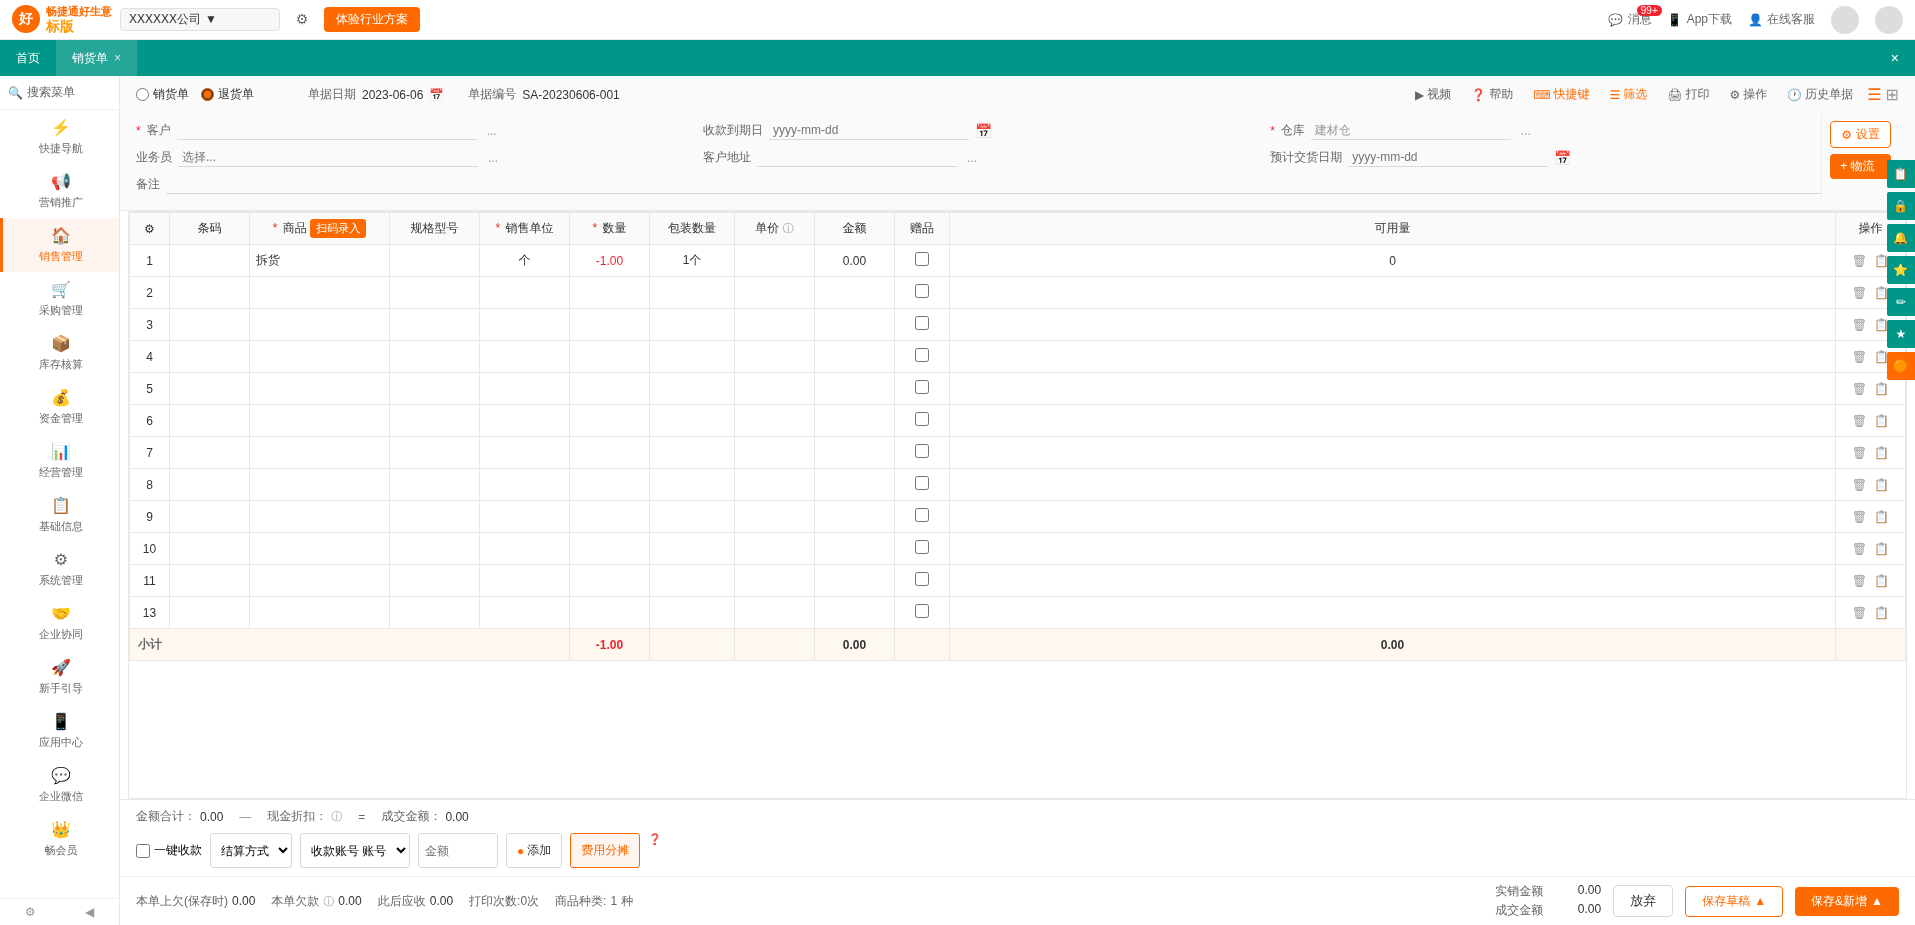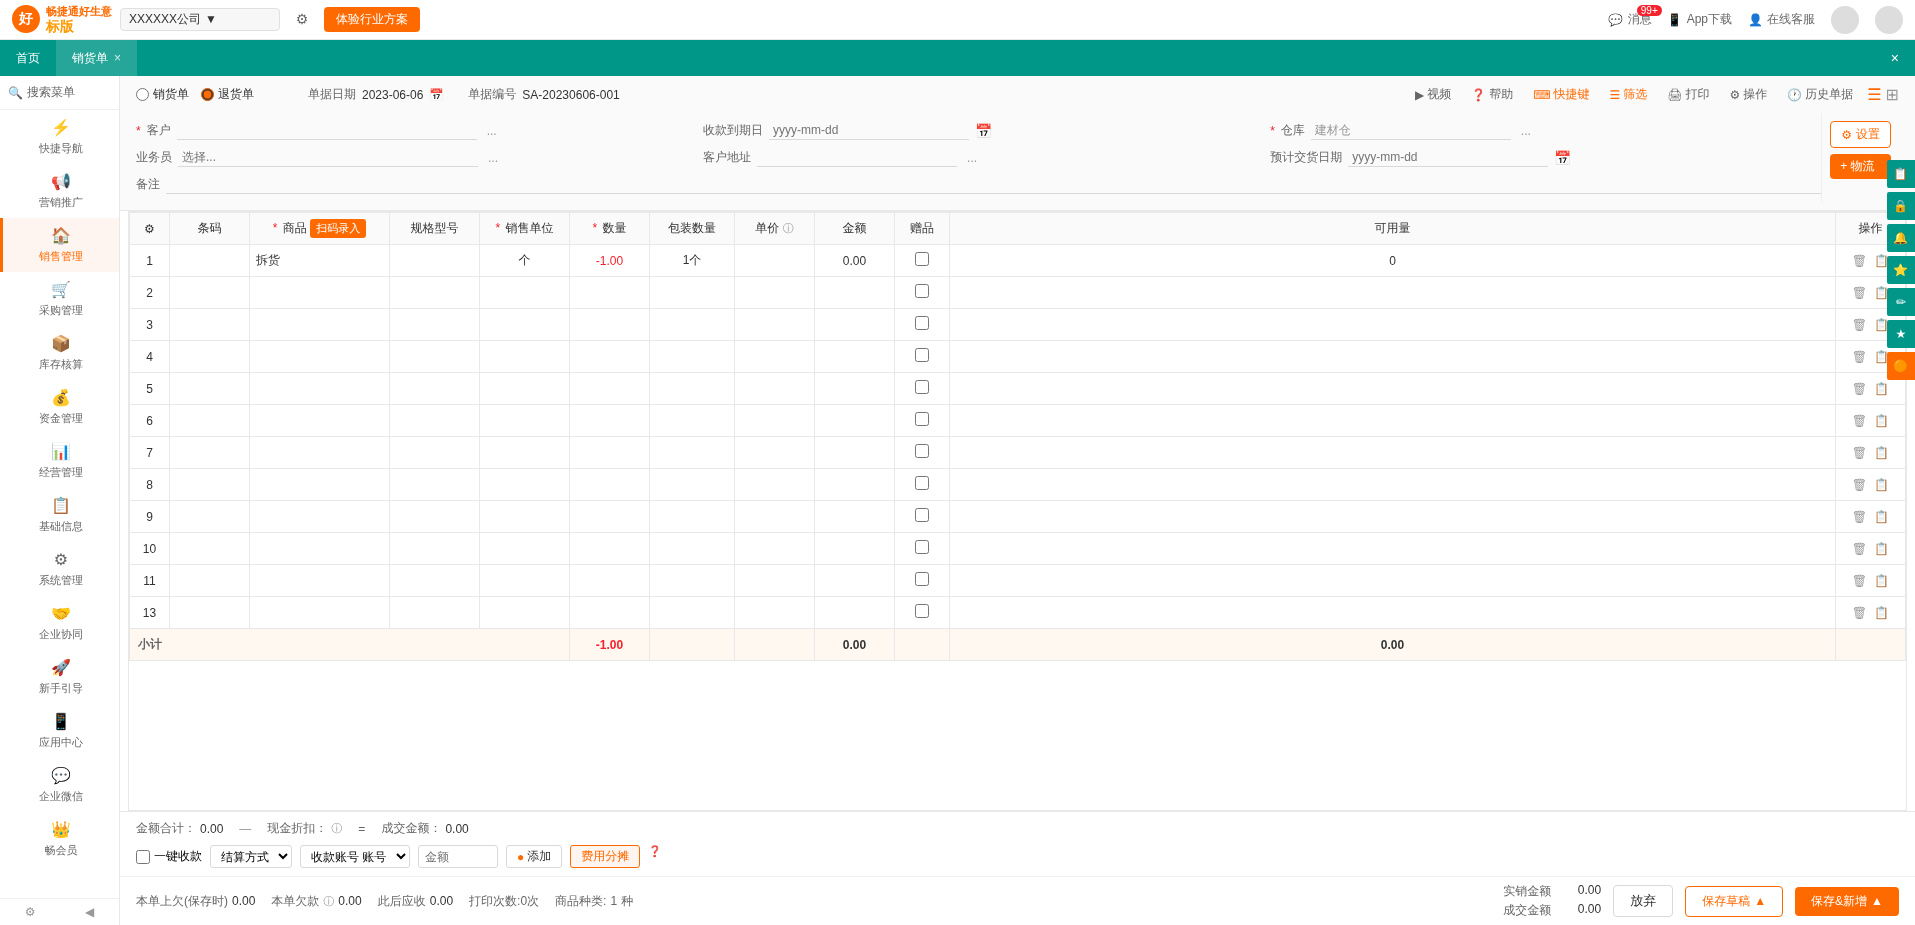--- a/index.html
+++ b/index.html
@@ -82,27 +82,27 @@
     .bottom-bar { background: #fff; border-top: 1px solid #e8e8e8; padding: 8px 16px; }
     .summary-row { display: flex; align-items: center; gap: 16px; color: #666; font-size: 12px; margin-bottom: 8px; }
     .summary-item { display: flex; align-items: center; gap: 4px; }
     .summary-value { color: #333; }
     .dash { color: #999; }
     .payment-row { display: flex; gap: 8px; }
     .checkbox-label { display: flex; align-items: center; gap: 4px; cursor: pointer; }
     .select-small { border: 1px solid #d9d9d9; border-radius: 3px; padding: 2px 6px; font-size: 12px; background: white; }
     .input-small { border: 1px solid #d9d9d9; border-radius: 3px; padding: 2px 6px; font-size: 12px; width: 80px; }
     .add-btn { background: white; border: 1px solid #d9d9d9; border-radius: 3px; padding: 2px 10px; cursor: pointer; display: flex; align-items: center; gap: 3px; color: #333; }
-    .fee-btn { background: #fff5f0; border: 1px solid #ff6a00; color: #ff6a00; border-radius: 3px; padding: 2px 10px; cursor: pointer; }
+    .fee-btn { background: #fff5f0; border: 1px solid #ff6a00; color: #ff6a00; border-radius: 3px; padding: 8px 10px; cursor: pointer; }
 
     
     .footer-row { display: flex; align-items: center; justify-content: space-between; padding: 6px 16px; background: #fff; border-top: 1px solid #f0f0f0; }
     .footer-left { display: flex; align-items: flex-start; gap: 16px; color: #666; font-size: 12px; }
     .amount-summary { display: flex; flex-direction: column; align-items: flex-end; gap: 2px; color: #666; font-size: 12px; }
-    .amount-row { display: flex; }
+    .amount-row { display: flex; gap: 8px; }
     .amount-label { color: #666; }
     .amount-value { color: #333; min-width: 50px; text-align: right; }
     .discard-btn { border: 1px solid #d9d9d9; background: white; color: #333; border-radius: 4px; padding: 6px 16px; cursor: pointer; font-size: 13px; }
     .save-draft-btn { border: 1px solid #ff6a00; background: white; color: #ff6a00; border-radius: 4px; padding: 6px 16px; cursor: pointer; font-size: 13px; display: flex; align-items: center; gap: 4px; }
     .save-new-btn { background: #ff6a00; color: white; border: none; border-radius: 4px; padding: 6px 16px; cursor: pointer; font-size: 13px; display: flex; align-items: center; gap: 4px; }
 
     
     .right-float { position: fixed; right: 0; top: 160px; display: flex; flex-direction: column; gap: 2px; z-index: 100; }
     .float-btn { width: 28px; height: 28px; background: #009688; color: white; display: flex; align-items: center; justify-content: center; cursor: pointer; font-size: 12px; border-radius: 2px 0 0 2px; margin-bottom: 2px; }
     .float-btn-orange { background: #ff6a00; }

